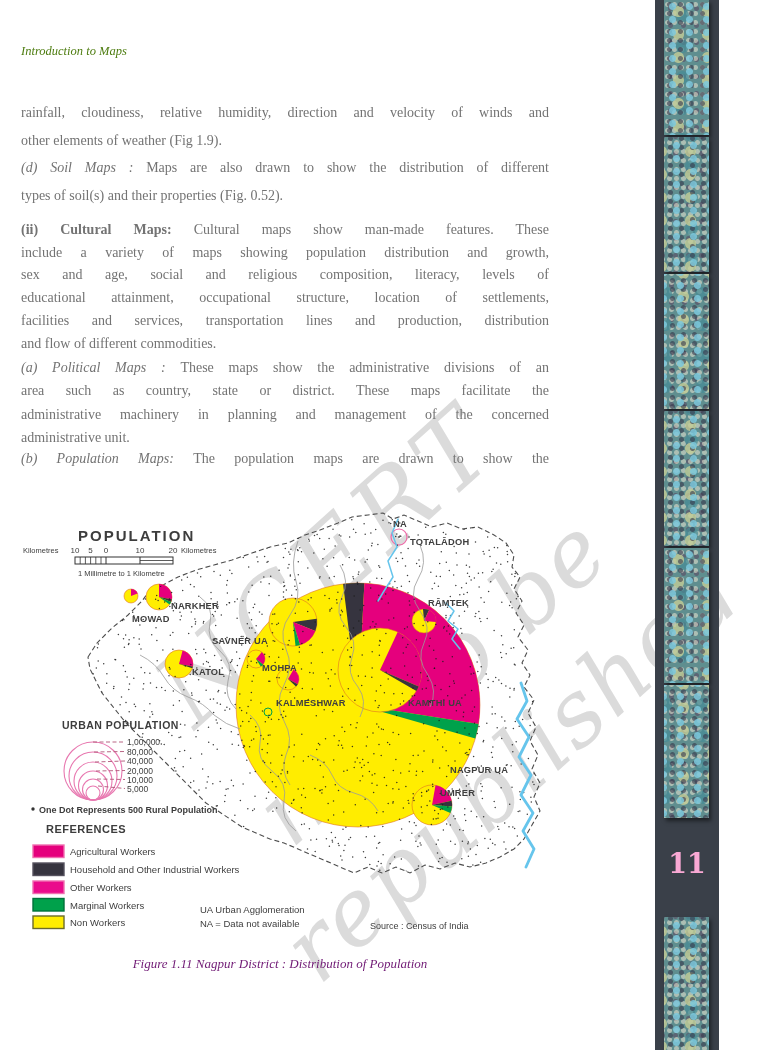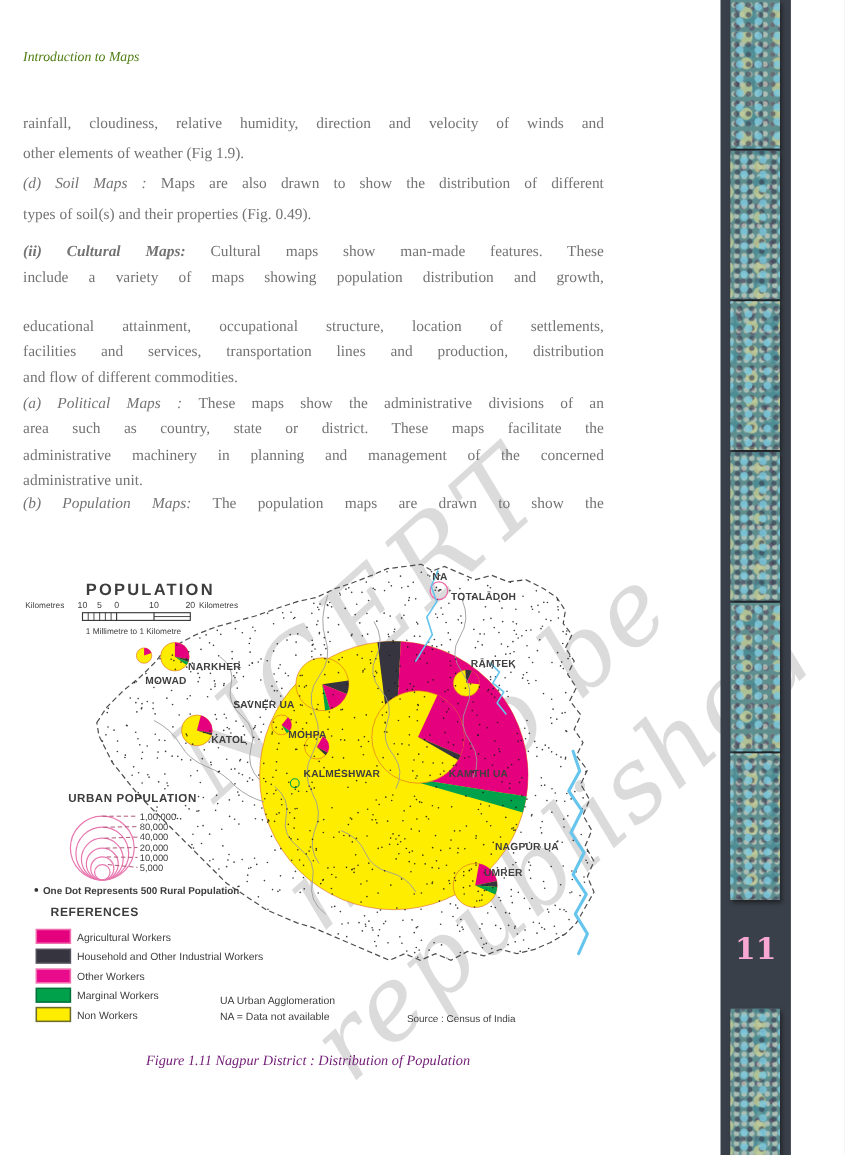--- a/index.html
+++ b/index.html
@@ -11,21 +11,21 @@
      font-family:"DejaVu Serif",serif;z-index:0;pointer-events:none;}
   #watermark .wm1{font-size:100px;letter-spacing:8px;line-height:120px;}
   #watermark .wm2{font-size:92px;letter-spacing:2px;line-height:120px;margin-top:36px;}
   
   #page-header{position:absolute;left:21px;top:44px;font-style:italic;font-size:12.5px;color:#4d7c0f;z-index:1;}
   
   #body-text{position:absolute;left:21px;top:0;width:528px;height:505px;z-index:1;}
   .bline{position:absolute;left:0;width:100%;font-size:14px;line-height:20px;color:#737373;}
   .bline.just{text-align:justify;text-align-last:justify;}
   .lead-i{font-style:italic;}
-  .lead-b{font-weight:bold;font-style:italic;}
+  .lead-b{font-weight:bold;}
   
   #map-svg{position:absolute;left:0;top:505px;z-index:1;}
   .boundary{fill:none;stroke:#4d4d4d;stroke-width:1.1;stroke-dasharray:5 3;}
   .inner path{fill:none;stroke:#9a9a9a;stroke-width:.8;}
   .river{fill:none;stroke:#66c5ec;stroke-linejoin:round;stroke-linecap:round;}
   .maptxt{font-family:"Liberation Sans",sans-serif;fill:#3d3d3d;}
   .tlabel{font-family:"Liberation Sans",sans-serif;font-weight:bold;font-size:9.3px;
           fill:#3f3f3f;letter-spacing:.2px;}
   
   #fig-caption{position:absolute;left:0;top:956px;width:560px;text-align:center;z-index:1;
@@ -57,23 +57,24 @@
     <div class="wm1">NCERT</div>
     <div class="wm2">not to be republished</div>
   </div>
 
   <div id="page-header">Introduction to Maps</div>
 
   <div id="body-text">
       <div class="bline just" style="top: 103px;">rainfall, cloudiness, relative humidity, direction and velocity of winds and</div>
       <div class="bline" style="top: 130.5px;">other elements of weather (Fig 1.9).</div>
       <div class="bline just" style="top: 158px;"><span class="lead-i">(d)  Soil Maps : </span>Maps are also drawn to show the distribution of different</div>
-      <div class="bline" style="top: 185.5px;">types of soil(s) and their properties (Fig. 0.49).</div>
+      <div class="bline" style="top: 185.5px;">types of soil(s) and their properties (Fig. 0.52).</div>
       <div class="bline just" style="top: 220px;"><span class="lead-b">(ii) Cultural Maps:</span>  Cultural maps show man-made features. These</div>
       <div class="bline just" style="top: 242.7px;">include a variety of maps showing population distribution and growth,</div>
+      <div class="bline just" style="top: 265.4px;">sex and age, social and religious composition, literacy, levels of</div>
       <div class="bline just" style="top: 288.1px;">educational attainment, occupational structure, location of settlements,</div>
       <div class="bline just" style="top: 310.8px;">facilities and services, transportation lines and production, distribution</div>
       <div class="bline" style="top: 333.5px;">and flow of different commodities.</div>
       <div class="bline just" style="top: 358px;"><span class="lead-i">(a)  Political Maps : </span> These maps show the administrative divisions of an</div>
       <div class="bline just" style="top: 381.3px;">area such as country, state or district.  These maps facilitate the</div>
       <div class="bline just" style="top: 404.6px;">administrative machinery in planning and management of the concerned</div>
       <div class="bline" style="top: 427.9px;">administrative unit.</div>
       <div class="bline just" style="top: 449px;"><span class="lead-i">(b)  Population Maps: </span>The population maps are drawn to show the</div>
     </div>
 

